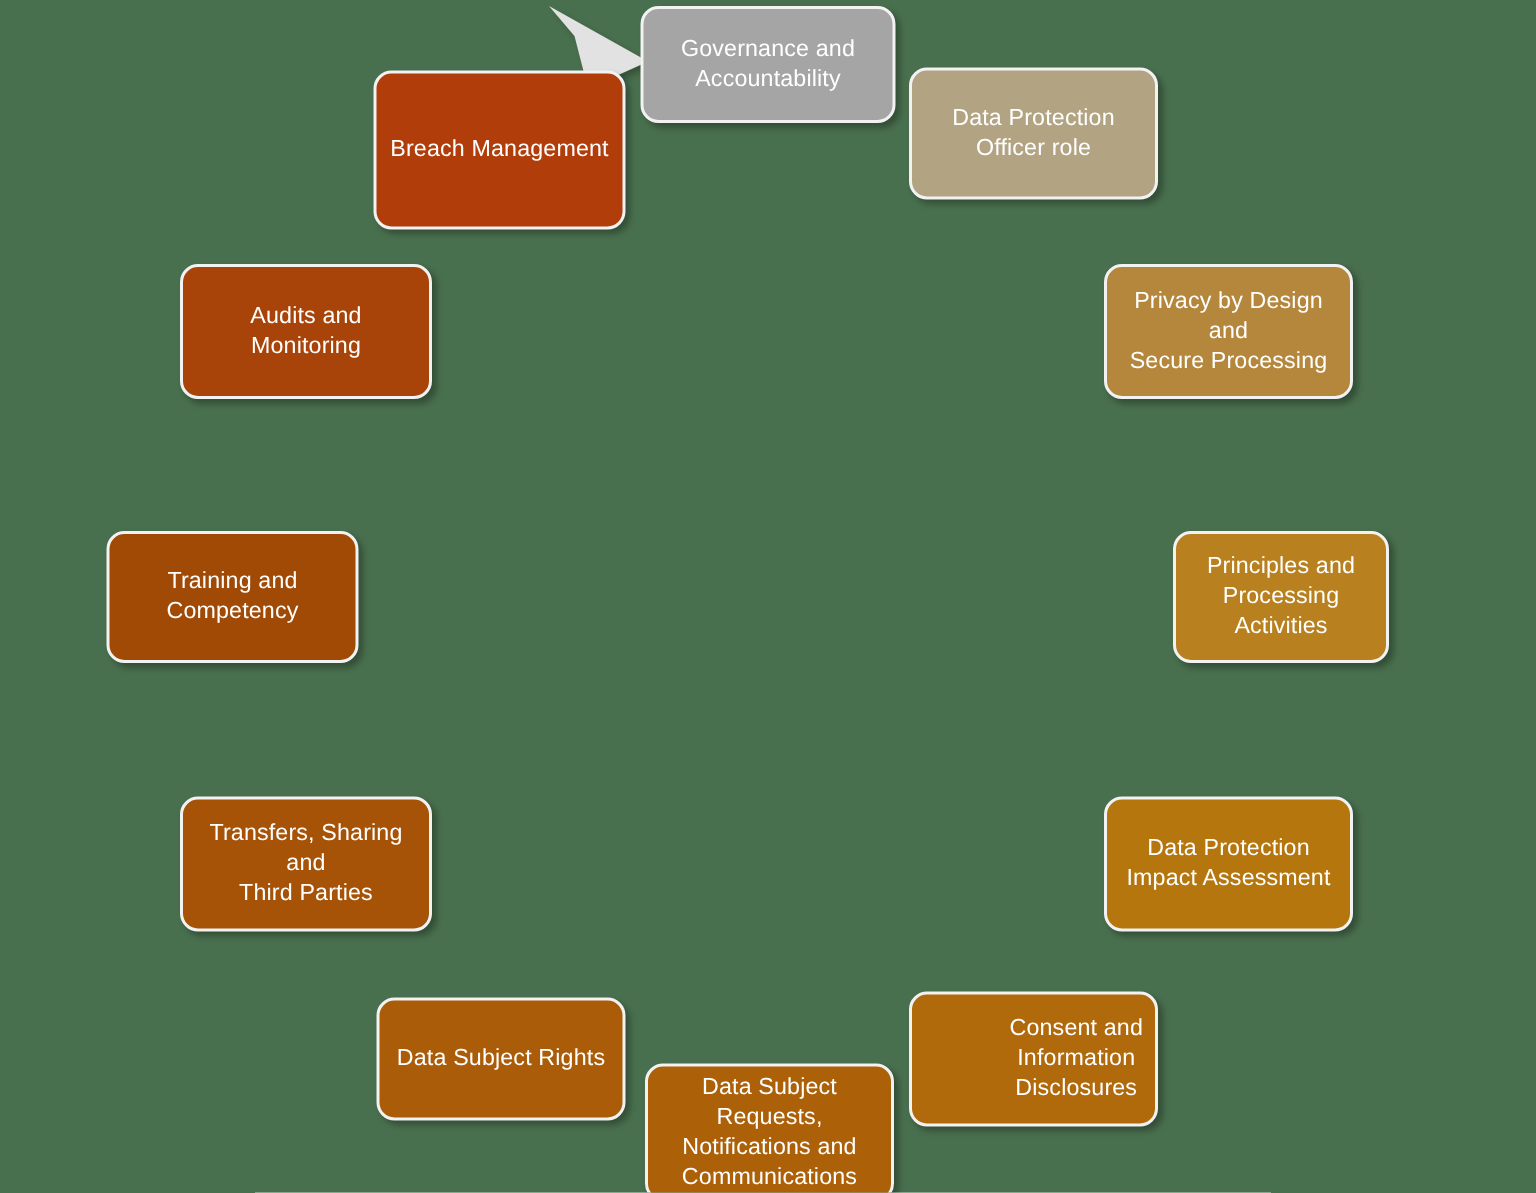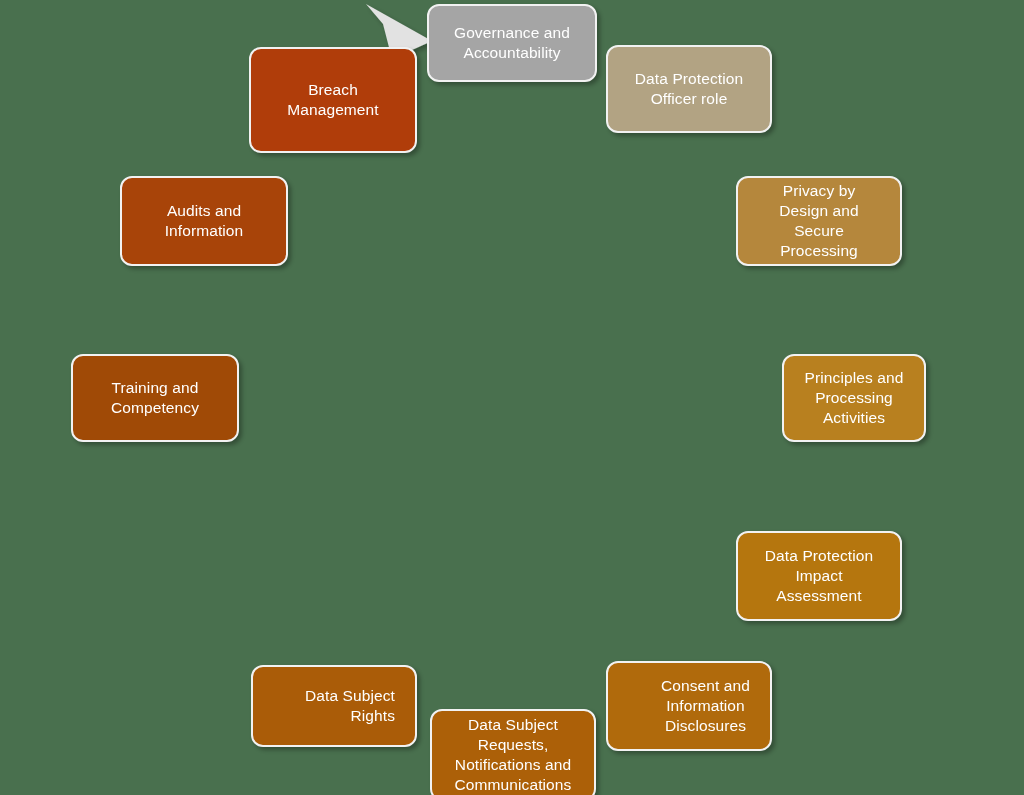--- a/index.html
+++ b/index.html
@@ -31,21 +31,21 @@
     border-radius: 12px;
     border: 2px solid #f2f2f2;
     display: flex;
     align-items: center;
     justify-content: center;
     text-align: center;
     color: #ffffff;
     font-size: 15.5px;
     line-height: 1.3;
     letter-spacing: 0.1px;
-    padding: 4px 20px;
+    padding: 4px 8px;
     box-shadow: 3px 3px 4px rgba(0,0,0,0.30);
   }
   .node-label {
     display: block;
     white-space: pre-line;
   }
 </style>
 </head>
 <body>
 
@@ -95,24 +95,28 @@
 Disclosures</span>
   </div>
   <div class="node" style="left: 430px; top: 709px; width: 166px; height: 92px; background: rgb(172, 96, 8);">
     <span class="node-label">Data Subject Requests,
 Notifications and
 Communications</span>
   </div>
   <div class="node" style="left: 251px; top: 665px; width: 166px; height: 82px; background: rgb(170, 92, 8); text-align: right;">
     <span class="node-label">Data Subject Rights</span>
   </div>
+  <div class="node" style="left: 120px; top: 531px; width: 168px; height: 90px; background: rgb(166, 83, 8);">
+    <span class="node-label">Transfers, Sharing and
+Third Parties</span>
+  </div>
   <div class="node" style="left: 71px; top: 354px; width: 168px; height: 88px; background: rgb(160, 74, 6);">
     <span class="node-label">Training and
 Competency</span>
   </div>
   <div class="node" style="left: 120px; top: 176px; width: 168px; height: 90px; background: rgb(168, 68, 9);">
-    <span class="node-label">Audits and Information</span>
+    <span class="node-label">Audits and Monitoring</span>
   </div>
   <div class="node" style="left: 249px; top: 47px; width: 168px; height: 106px; background: rgb(176, 61, 10);">
     <span class="node-label">Breach Management</span>
   </div>
 
 </div>
 
 </body></html>

